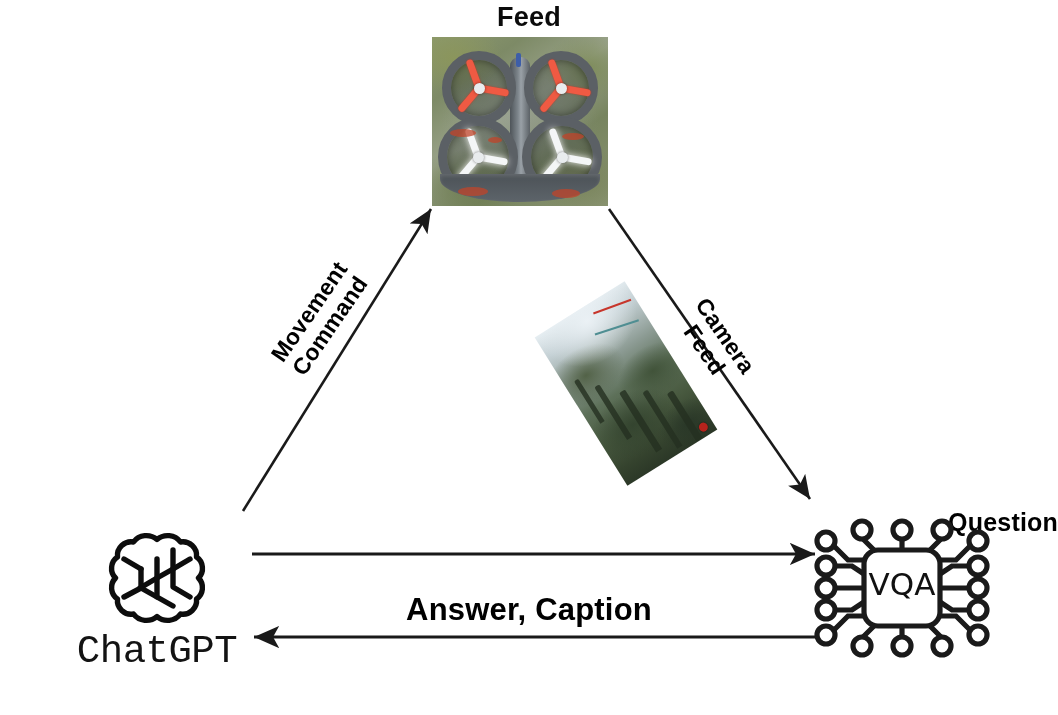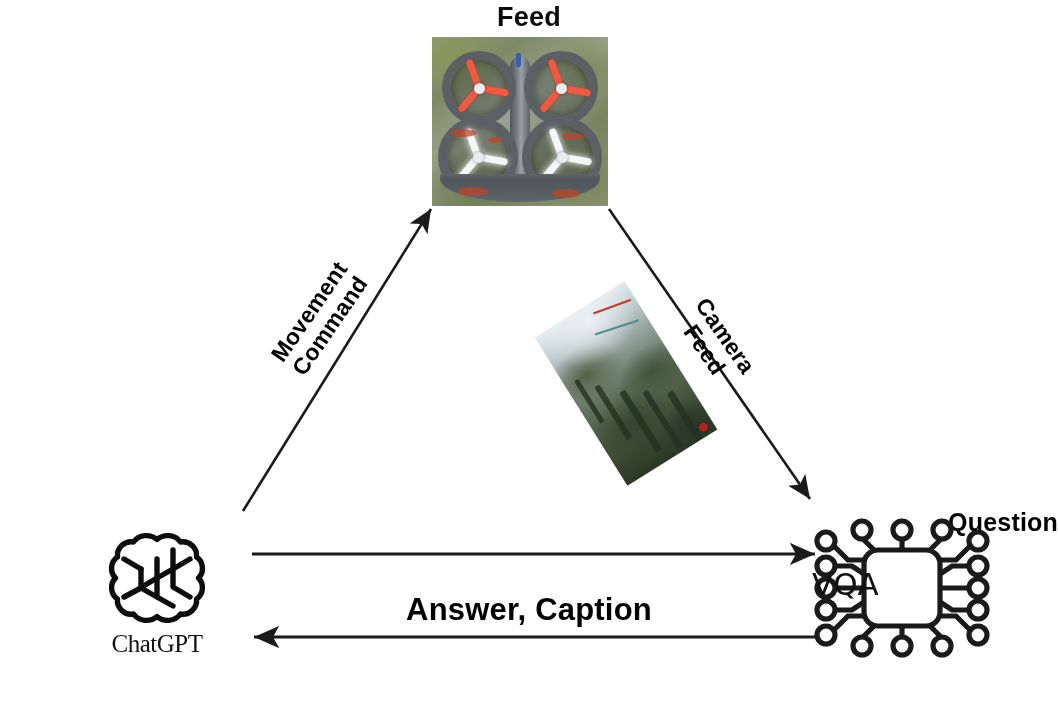--- a/index.html
+++ b/index.html
@@ -193,38 +193,39 @@
   
   #chatgpt-node {
     left: 72px;
     top: 528px;
     width: 170px;
     text-align: center;
   }
   #chatgpt-logo { display: block; margin: 0 auto; }
   #chatgpt-wordmark {
     margin-top: 2px;
-    font-size: 25px;
+    font-size: 39px;
     font-weight: 300;
     color: #131313;
     letter-spacing: -0.5px;
-    font-family: Liberation Serif, serif;
+    font-family: Liberation Mono, monospace;
   }
 
   
   #vqa-node {
     left: 812px;
     top: 498px;
     width: 180px;
     height: 180px;
   }
   #vqa-text {
     position: absolute;
     left: 0; right: 0;
     top: 68px;
+    text-align: center;
     font-size: 31px;
     color: #111111;
     font-family: "DejaVu Sans", sans-serif;
     pointer-events: none;
   }
 
   
   #arrow-layer {
     position: absolute;
     left: 0; top: 0;

